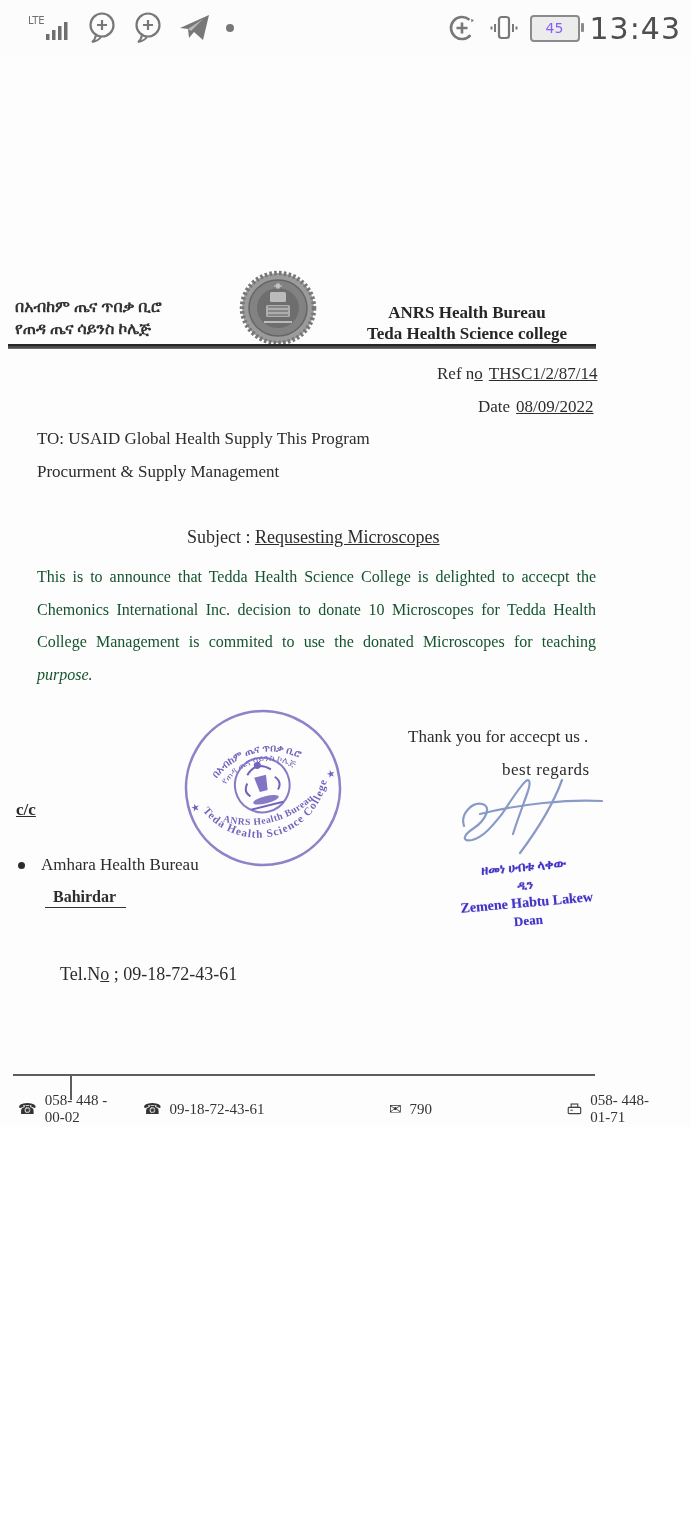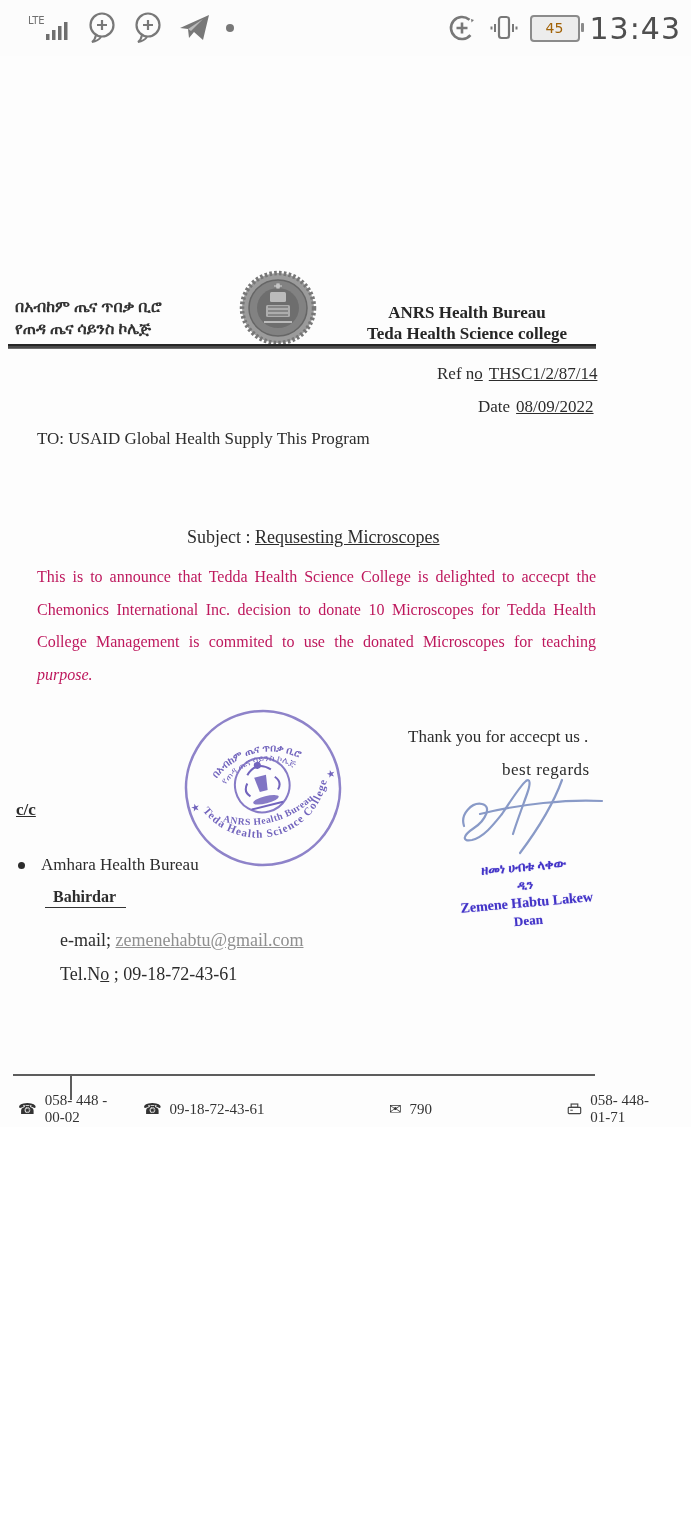--- a/index.html
+++ b/index.html
@@ -7,21 +7,21 @@
           font-family:"Liberation Serif", serif;color:#2c2c2c;}
   
   .statusbar{position:absolute;top:0;left:0;width:691px;height:56px;display:flex;align-items:center;
              font-family:"DejaVu Sans", sans-serif;color:#6f6f6f;}
   .sb-left{display:flex;align-items:center;gap:14px;margin-left:26px;}
   .sb-right{display:flex;align-items:center;gap:10px;margin-left:auto;margin-right:10px;}
   .sb-icon{display:inline-block;}
   .dot-icon{width:8px;height:8px;border-radius:50%;background:#787878;}
   .battery{position:relative;width:46px;height:23px;border:2px solid #8b8b8b;border-radius:4px;
            background:#ececec;display:flex;align-items:center;justify-content:center;}
-  .battery .lvl{font-size:14px;color:#a16207;font-family:"DejaVu Sans",sans-serif;}
+  .battery .lvl{font-size:14px;color:#8b5cf6;font-family:"DejaVu Sans",sans-serif;}
   .battery .nub{position:absolute;right:-6px;top:6px;width:3px;height:9px;background:#8b8b8b;border-radius:1px;}
   .clock{font-size:30px;color:#4f4f4f;letter-spacing:1px;text-align:center;}
   
   .doc{position:absolute;top:56px;left:0;width:691px;height:1443px;background:#fdfdfd;}
   .abs{position:absolute;}
   .u{text-decoration:underline;}
   
   .lh-amh{left:15px;top:240px;font-size:16px;font-weight:bold;line-height:22px;color:#333;}
   .lh-seal{left:230px;top:214px;}
   .lh-org{left:352px;top:246px;width:230px;text-align:center;font-weight:bold;font-size:17px;line-height:21px;color:#262626;}
@@ -29,21 +29,21 @@
   
   .refline{left:437px;top:308px;font-size:17px;}
   .dateline{left:478px;top:341px;font-size:17px;}
   .refline .val,.dateline .val{text-decoration:underline;margin-left:6px;}
   
   .to1{left:37px;top:373px;font-size:17px;}
   .to2{left:37px;top:406px;font-size:17px;}
   
   .subj{left:187px;top:471px;font-size:18px;}
   
-  .letter-body{left:37px;top:505px;width:559px;font-size:16px;color:#be185d;}
+  .letter-body{left:37px;top:505px;width:559px;font-size:16px;color:#14532d;}
   .body-line{text-align:justify;text-align-last:justify;line-height:32.7px;height:32.7px;white-space:nowrap;}
   .body-line.last{text-align-last:left;white-space:normal;font-style:italic;}
   
   .thanks{left:408px;top:671px;font-size:17px;}
   .regards{left:502px;top:704px;font-size:17px;letter-spacing:0.5px;}
   .cc{left:16px;top:744px;font-size:17px;font-weight:bold;text-decoration:underline;}
   .cc-item{left:18px;top:799px;font-size:17px;display:flex;align-items:center;gap:16px;}
   .cc-bullet{width:7px;height:7px;border-radius:50%;background:#2c2c2c;display:inline-block;}
   .cc-sub{left:45px;top:832px;font-size:16px;font-weight:bold;border-bottom:1.5px solid #333;padding:0 10px 1px 8px;}
   .email-line{left:60px;top:874px;font-size:18px;}
@@ -148,20 +148,21 @@
     <div class="abs lh-rule"></div>
 
     <div class="abs refline">
       <span>Ref n</span><span class="u">o</span><span class="val">THSC1/2/87/14</span>
     </div>
     <div class="abs dateline">
       <span>Date</span><span class="val">08/09/2022</span>
     </div>
 
     <div class="abs to1">TO:  USAID Global Health Supply This Program</div>
+    <div class="abs to2">Procurment &amp; Supply Management</div>
 
     <div class="abs subj">
       <span>Subject : </span><span class="u">Requsesting Microscopes</span>
     </div>
 
     <div class="abs letter-body">
       <div class="body-line">This is to announce that Tedda Health Science College is delighted to accecpt the</div>
       <div class="body-line">Chemonics International Inc. decision to donate 10 Microscopes for Tedda Health</div>
       <div class="body-line">College Management is commited to use the donated Microscopes for teaching</div>
       <div class="body-line last">purpose.</div>
@@ -212,23 +213,20 @@
     </div>
     <div class="abs cc-sub">Bahirdar</div>
 
     <div class="abs dean-stamp" style="color:#4334c8;">
       <div class="dean-l1">ዘመነ ሀብቱ ላቀው</div>
       <div class="dean-l2">ዲን</div>
       <div class="dean-l3">Zemene Habtu Lakew</div>
       <div class="dean-l4">Dean</div>
     </div>
 
-    <div class="abs email-line">
-      <span>e-mail; </span><span class="email-addr">zemenehabtu@gmail.com</span>
-    </div>
     <div class="abs tel-line">
       <span>Tel.N</span><span class="u">o</span><span> ; 09-18-72-43-61</span>
     </div>
 
     <div class="abs f-rule"></div>
     <div class="abs f-tick"></div>
     <div class="abs f-row">
       <div class="f-item fi1">
         <span class="f-glyph">☎</span>
         <span>058- 448  - 00-02</span>

